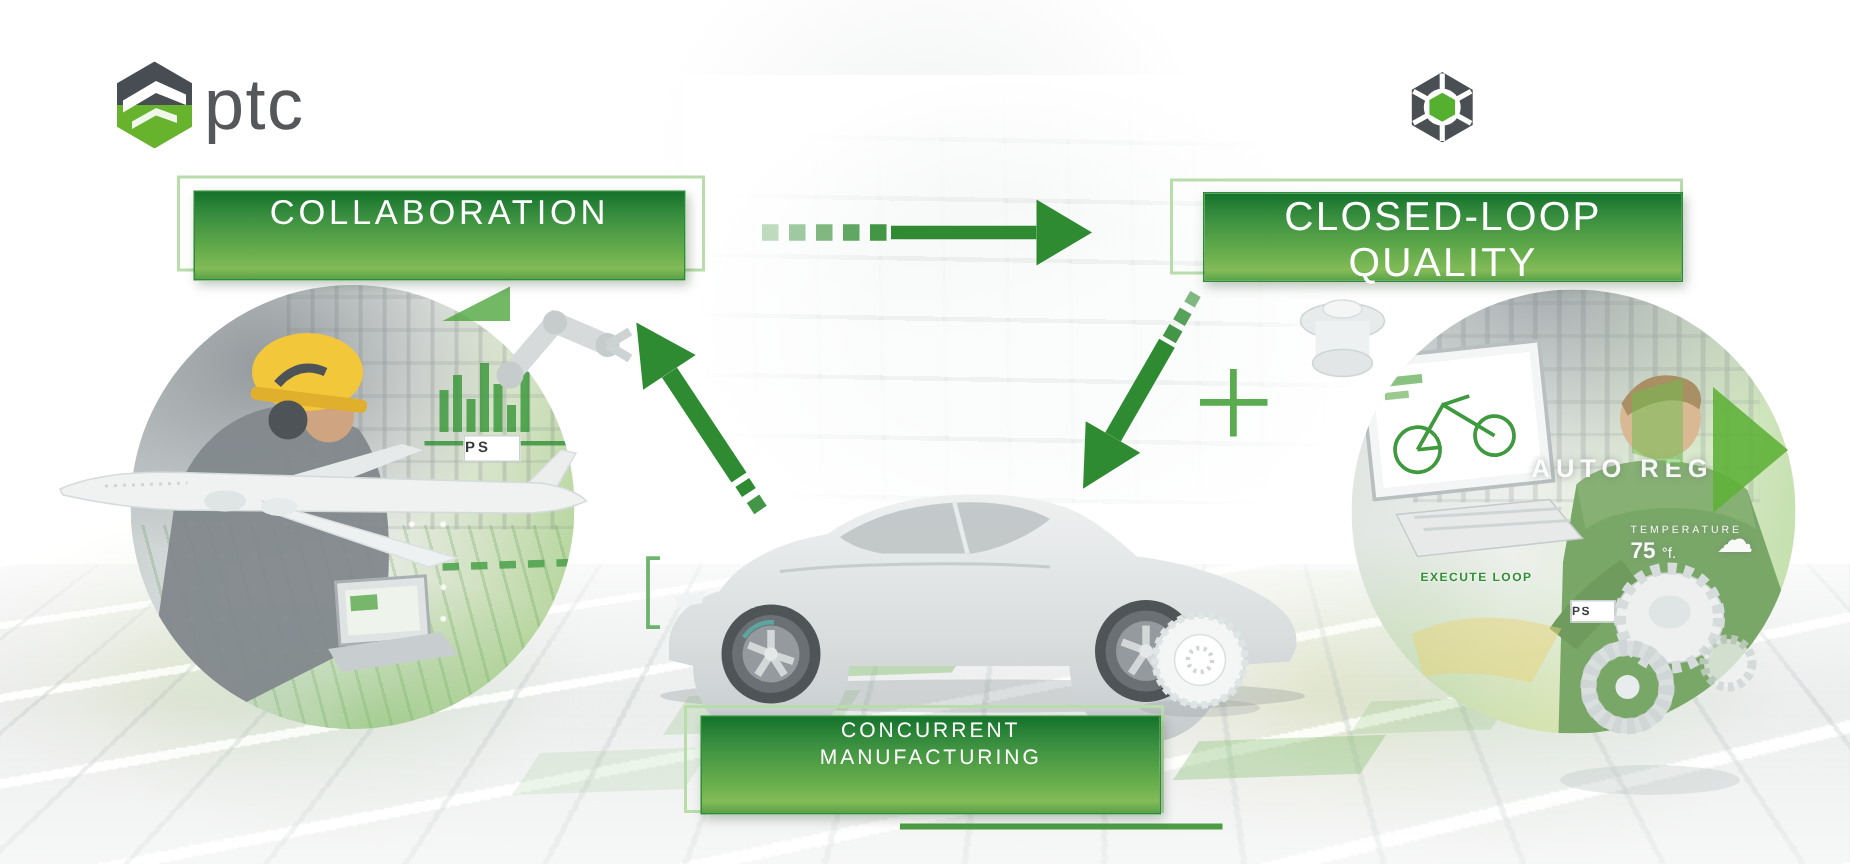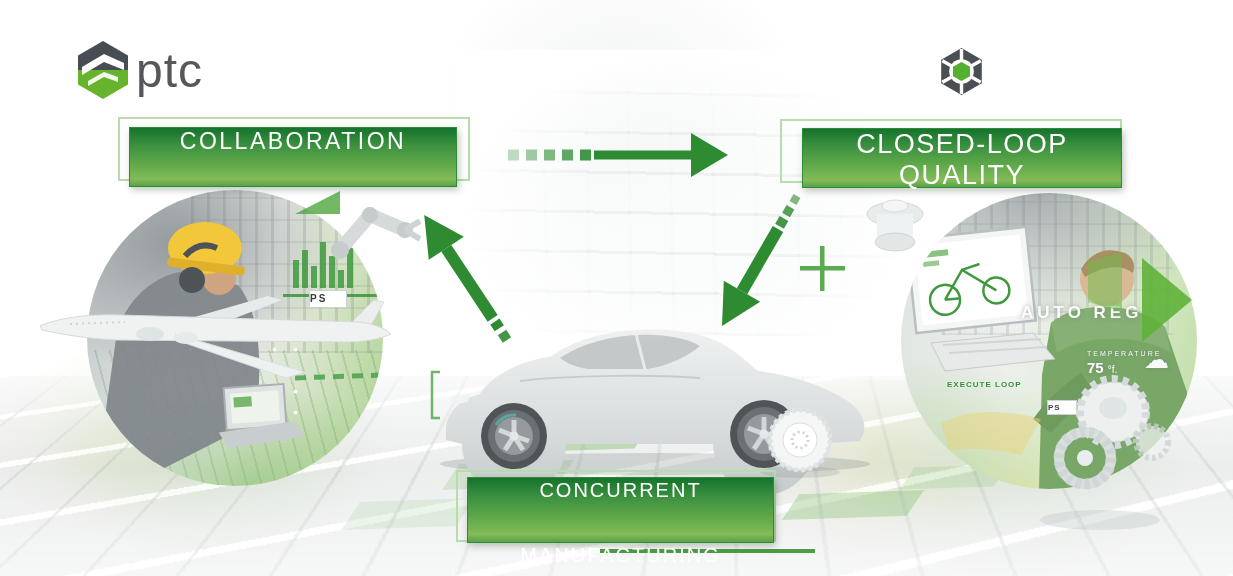--- a/index.html
+++ b/index.html
@@ -88,21 +88,21 @@
   #ghost-collab{left:118px;top:117px;width:348px;height:60px;}
   #ghost-closed{left:780px;top:119px;width:338px;height:60px;}
   #ghost-conc{left:456px;top:470px;width:316px;height:68px;}
   .underbar{position:absolute;left:600px;top:549px;width:215px;height:4px;background:#4d9d45;z-index:5;}
   .banner{position:absolute;display:flex;flex-direction:column;align-items:center;justify-content:flex-start;
     color:#fff;text-align:center;z-index:6;border:1px solid #2e8b36;
     background:linear-gradient(180deg,#15732c 0%,#3c9140 30%,#67ad4c 68%,#83bb58 88%,#5aa248 100%);
     box-shadow:2px 3px 7px rgba(40,70,40,.30);}
   #banner-collab{left:129px;top:127px;width:326px;height:58px;font-size:23px;letter-spacing:2.5px;}
   #banner-closed{left:790px;top:128px;width:318px;height:58px;font-size:27px;letter-spacing:1.5px;margin-left:12px;}
-  #banner-conc{left:467px;top:477px;width:305px;height:64px;font-size:20px;letter-spacing:2px;line-height:1.25;gap:40px;}
+  #banner-conc{left:467px;top:477px;width:305px;height:64px;font-size:14px;letter-spacing:2px;line-height:1.25;}
 </style>
 </head>
 <body>
 
 <div id="canvas">
 
   <div class="glow"></div>
   <div class="bg-grid"></div>
   <div class="bg-grid-fade"></div>
   <div class="floor"></div>

